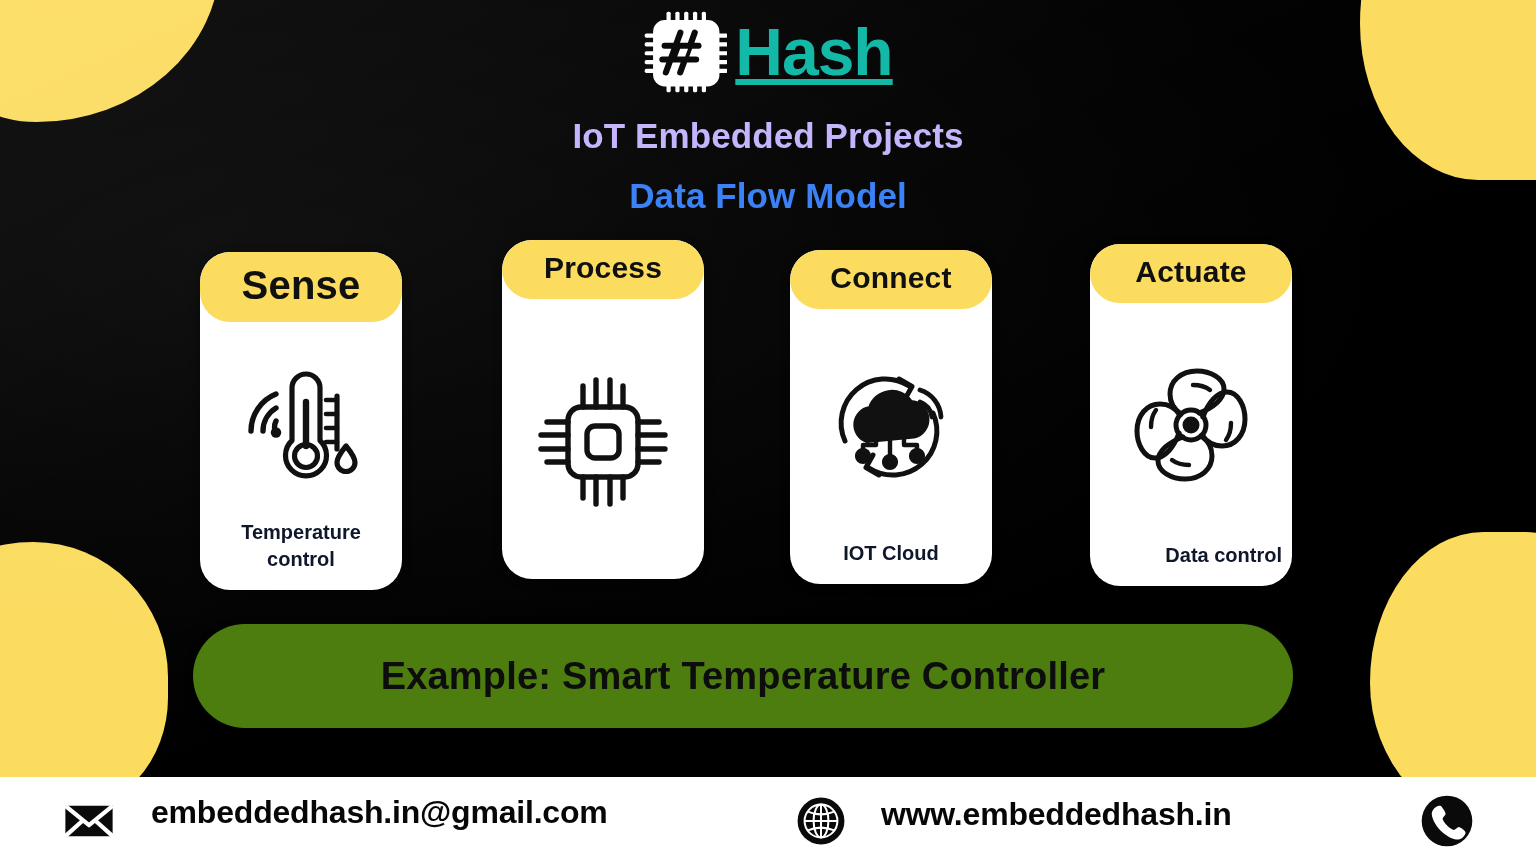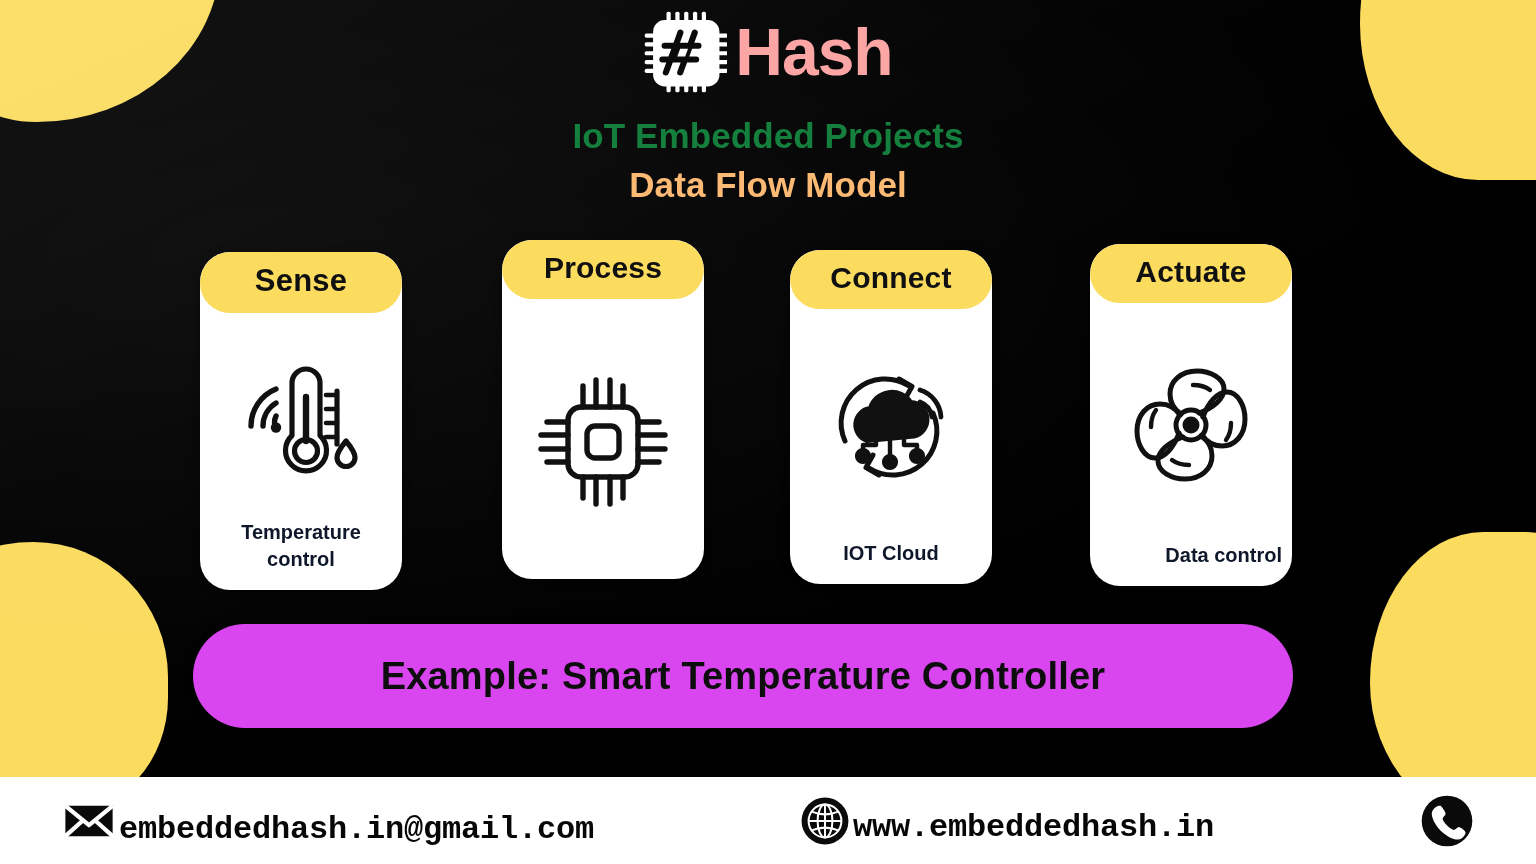--- a/index.html
+++ b/index.html
@@ -52,43 +52,44 @@
 
   
   .logo-row {
     display:flex; align-items:center; justify-content:center;
     gap:6px;
     padding-top:8px;
     height:96px;
   }
   .logo-mark { width:84px; height:84px; display:block; }
   .logo-word {
-    color:#fca5a5;
+    color:#14b8a6;
     font-size:66px;
     font-weight:700;
     letter-spacing:-1px;
     line-height:1;
     margin-left:2px;
+    text-decoration:underline;
   }
 
   .headline {
     text-align:center;
-    color:#15803d;
+    color:#c4b5fd;
     font-size:35px;
     font-weight:700;
     letter-spacing:0.1px;
     margin-top:20px;
   }
   .subheadline {
     text-align:center;
-    color:#fdba74;
+    color:#3b82f6;
     font-size:35px;
     font-weight:700;
     letter-spacing:0.1px;
-    margin-top:9px;
+    margin-top:20px;
   }
 
   
   .cards {
     position:absolute;
     left:0; right:0;
     top:236px;
     height:370px;
   }
   .card {
@@ -101,21 +102,21 @@
     align-items:center;
     overflow:hidden;
     box-shadow:0 2px 10px rgba(0,0,0,0.35);
   }
   .card-head {
     width:100%;
     background:#FBDC5F;
     border-radius:30px;
     text-align:center;
     color:#101010;
-    font-size:31px;
+    font-size:40px;
     font-weight:700;
     padding:11px 4px 14px;
     letter-spacing:0.2px;
   }
   .card-icon {
     flex:1;
     display:flex;
     align-items:center;
     justify-content:center;
     width:100%;
@@ -141,21 +142,21 @@
   .card-2 .card-head, .card-3 .card-head { font-size:30px; }
   .card-4 .card-head { font-size:30px; }
 
   
   .example-banner {
     position:absolute;
     left:193px;
     top:624px;
     width:1100px;
     height:104px;
-    background:#d946ef;
+    background:#4d7c0f;
     border-radius:52px;
     display:flex;
     align-items:center;
     justify-content:center;
     box-shadow:0 2px 10px rgba(0,0,0,0.3);
   }
   .example-text {
     color:#0d0d0d;
     font-size:38px;
     font-weight:700;
@@ -169,23 +170,22 @@
     height:87px;
     background:#ffffff;
     z-index:6;
     display:flex;
     align-items:center;
     justify-content:space-between;
     padding:0 62px;
   }
   .contact {
     display:flex;
-    align-items:flex-end;
-    gap:3px;
-    font-family:Liberation Mono, monospace;
+    align-items:flex-start;
+    gap:35px;
   }
   .contact-icon { width:54px; height:54px; flex:0 0 auto; display:block; }
   .contact-text {
     color:#070707;
     font-size:32px;
     font-weight:700;
     letter-spacing:-0.2px;
     white-space:nowrap;
   }
   .contact-phone .contact-text { font-size:34px; letter-spacing:0.4px; }

